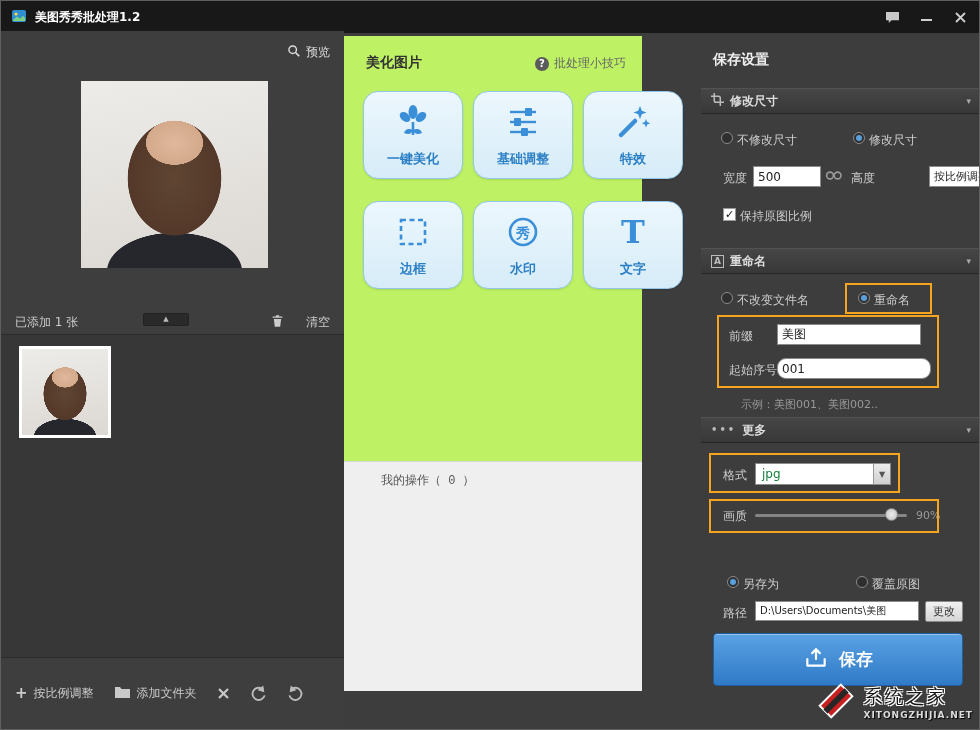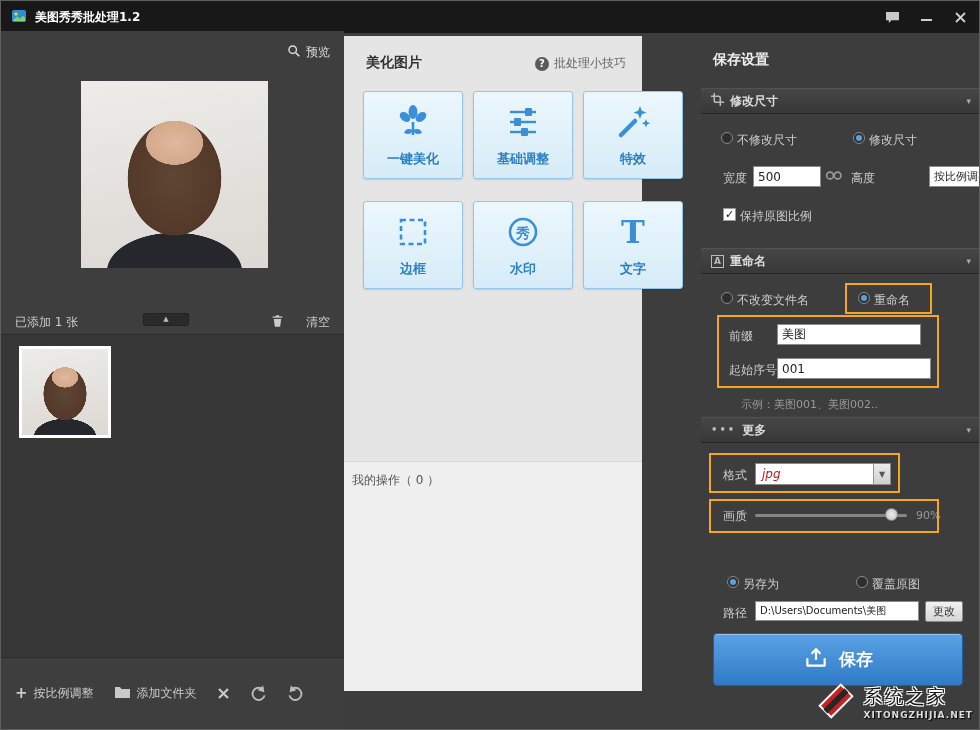--- a/index.html
+++ b/index.html
@@ -33,54 +33,54 @@
     border:1px solid #222; border-radius:2px; color:#bbb; font-size:7px; line-height:11px; text-align:center; }
   .clear-btn { margin-left:auto; display:flex; align-items:center; gap:22px; color:#ccc; }
   .thumb-area { position:absolute; left:0; right:0; top:303px; height:324px; background:#373737;
     border-top:1px solid #2c2c2c; border-bottom:1px solid #2c2c2c; }
   .thumb { position:absolute; left:18px; top:11px; width:92px; height:92px; border:3px solid #fff; }
   .left-toolbar { position:absolute; left:0; right:0; bottom:0; height:72px;
     display:flex; align-items:center; padding:0 14px; gap:20px; }
   .lt-btn { display:flex; align-items:center; gap:6px; color:#ccc; }
   .plus-glyph { font-size:15px; font-weight:bold; color:#ccc; line-height:1; }
   
-  .center-panel { position:absolute; left:343px; top:35px; width:298px; height:655px; background:#e5e5e5; }
+  .center-panel { position:absolute; left:343px; top:35px; width:298px; height:655px; background:#bef264; }
   .cp-title { position:absolute; left:22px; top:18px; font-size:14px; font-weight:bold; color:#333; }
   .tips { position:absolute; right:16px; top:19px; display:flex; align-items:center; gap:5px; color:#666; }
   .q-icon { width:14px; height:14px; border-radius:50%; background:#5a5a5a; color:#fff;
     font-size:10px; font-weight:bold; display:flex; align-items:center; justify-content:center; }
   .tools { position:absolute; left:19px; top:55px; display:grid;
     grid-template-columns:repeat(3,100px); gap:22px 10px; }
-  .tool-card { width:100px; height:88px; border:1px solid #94c6e8; border-radius:3px;
+  .tool-card { width:100px; height:88px; border:1px solid #94c6e8; border-radius:15px;
     background:linear-gradient(#ecf7fd,#d6ecf8); display:flex; flex-direction:column;
     align-items:center; justify-content:center; gap:5px; box-shadow:0 1px 2px rgba(0,0,0,0.12); }
   .tool-label { color:#2b7fc5; font-weight:bold; font-size:13px; }
   .ops-section { position:absolute; left:0; right:0; top:425px; bottom:0;
-    border-top:1px solid #d8d8d8; background:#efefef; padding:10px 8px; color:#555; }
+    border-top:1px solid #d8d8d8; background:#efefef; padding:10px 37px; color:#555;font-family:Liberation Mono, monospace; }
   
   .right-panel { position:absolute; left:700px; top:30px; width:280px; bottom:0; }
   .rp-title { position:absolute; left:12px; top:20px; font-size:14px; font-weight:bold; color:#eee; }
   .section-bar { position:absolute; left:0; right:0; height:26px;
     background:linear-gradient(#464646,#383838); border-top:1px solid #525252; border-bottom:1px solid #262626;
     display:flex; align-items:center; gap:6px; padding:0 10px; font-weight:bold; color:#ddd; }
   .chev { margin-left:auto; color:#aaa; font-size:9px; }
   .radio { position:absolute; display:flex; align-items:flex-start; gap:4px; color:#ccc; }
   .rb { width:12px; height:12px; border-radius:50%; background:#2e2e2e; border:1px solid #8a8a8a;
     display:inline-block; position:relative; }
   .rb.on::after { content:""; position:absolute; left:2px; top:2px; width:6px; height:6px;
     border-radius:50%; background:#5aa0dc; }
   .cb { width:13px; height:13px; background:#fff; border:1px solid #999; color:#111;
     font-size:11px; font-weight:bold; line-height:11px; text-align:center; display:inline-block; }
   .field-label { position:absolute; color:#ccc; }
   .tin { position:absolute; height:21px; background:#fff; border:1px solid #8a8a8a;
     font-family:"DejaVu Sans","Liberation Sans",sans-serif; font-size:12px; color:#222; padding:0 4px; }
   .example { position:absolute; color:#999; font-size:11px; }
   .dropdown { position:absolute; height:22px; background:#fff; border:1px solid #8a8a8a;
     display:flex; align-items:center; }
-  .dd-val { flex:1; padding:0 6px; color:#b91c1c;font-style:italic; }
+  .dd-val { flex:1; padding:0 6px; color:#15803d; }
   .dd-btn { width:17px; height:100%; background:linear-gradient(#ececec,#cfcfcf);
     border-left:1px solid #999; color:#555; font-size:8px; display:flex; align-items:center; justify-content:center; }
   .slider-track { position:absolute; height:3px; background:#858585; border-radius:2px; }
   .slider-handle { position:absolute; width:13px; height:13px; border-radius:50%;
     background:radial-gradient(#eee,#bdbdbd); border:1px solid #888; }
   .small-btn { position:absolute; height:21px; background:linear-gradient(#f2f2f2,#d6d6d6);
     border:1px solid #8a8a8a; border-radius:2px; color:#333; font-size:11px;
     display:flex; align-items:center; justify-content:center; }
   .save-btn { position:absolute; left:12px; top:602px; width:250px; height:53px; border-radius:4px;
     background:linear-gradient(#5ba2e4,#2f7ac7); border:1px solid #1f5fa0;
@@ -321,21 +321,21 @@
       <span>不改变文件名</span>
     </label>
     <label class="radio" style="left:157px; top:261px">
       <span class="rb on"></span>
       <span>重命名</span>
     </label>
 
     <span class="field-label" style="left:28px; top:297px">前缀</span>
     <input class="tin" style="left: 76px; top: 293px; width: 144px;" readonly="" value="美图">
     <span class="field-label" style="left:28px; top:331px">起始序号</span>
-    <input class="tin" style="left: 76px; top: 327px; width: 154px;" readonly="" value="001">
+    <input class="tin" style="left: 76px; top: 327px; width: 154px; border-radius: 9px;" readonly="" value="001">
     <span class="example" style="left:40px; top:366px">示例：美图001、美图002..</span>
 
     <div class="section-bar" style="top:386px">
       <span style="letter-spacing:2px; color:#bbb; font-size:10px; line-height:6px;">•••</span>
       <span>更多</span>
       <span class="chev">▾</span>
     </div>
 
     <span class="field-label" style="left:22px; top:436px">格式</span>
     <div class="dropdown" style="left:54px; top:432px; width:136px">

